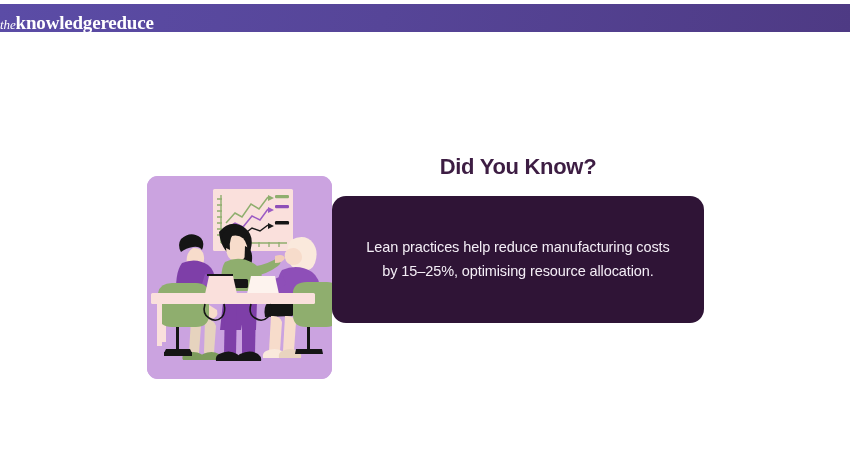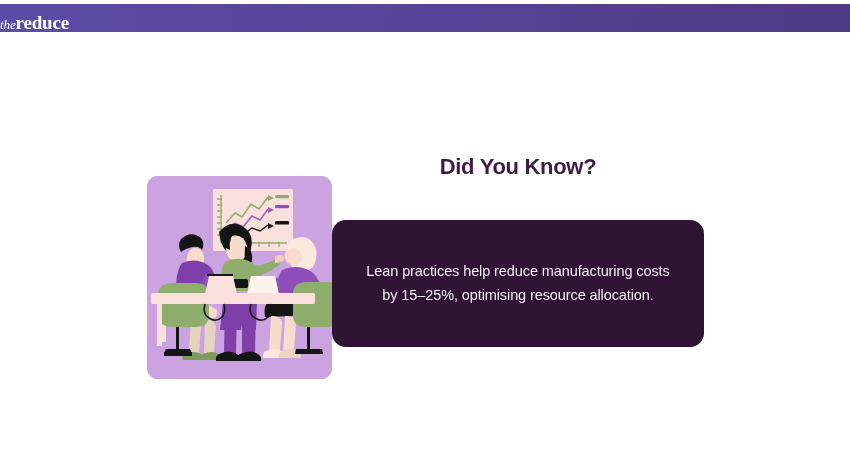--- a/index.html
+++ b/index.html
@@ -77,21 +77,20 @@
     left: 332px;
     top: 164px;
     width: 372px;
     height: 127px;
     background: #2F1436;
     border-radius: 14px;
     display: flex;
     align-items: center;
     justify-content: center;
     padding: 0 26px;
-    margin-top: 24px;
   }
   .fact-text {
     color: #F4EEF6;
     font-size: 14.5px;
     line-height: 1.65;
     text-align: center;
     letter-spacing: -0.1px;
   }
 
   
@@ -106,20 +105,21 @@
     overflow: hidden;
   }
   .illustration svg { display: block; }
 </style>
 </head>
 <body>
 
 <div class="header-bar">
   <div class="brand-logo">
     <span class="brand-the">the</span>
+      <span class="brand-knowledge">knowledge</span>
       <span class="brand-academy">reduce</span>
   </div>
 </div>
 
 <div class="content-area">
 
   <div class="illustration">
     <svg width="185" height="203" viewBox="0 0 185 203">
 
       <rect x="0" y="0" width="185" height="203" fill="#CBA3E0"></rect>

